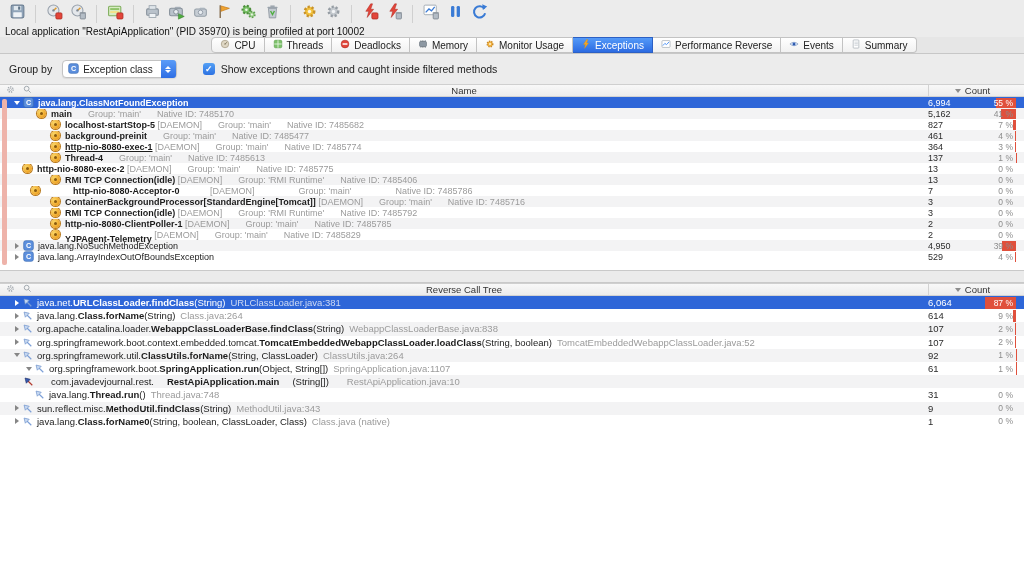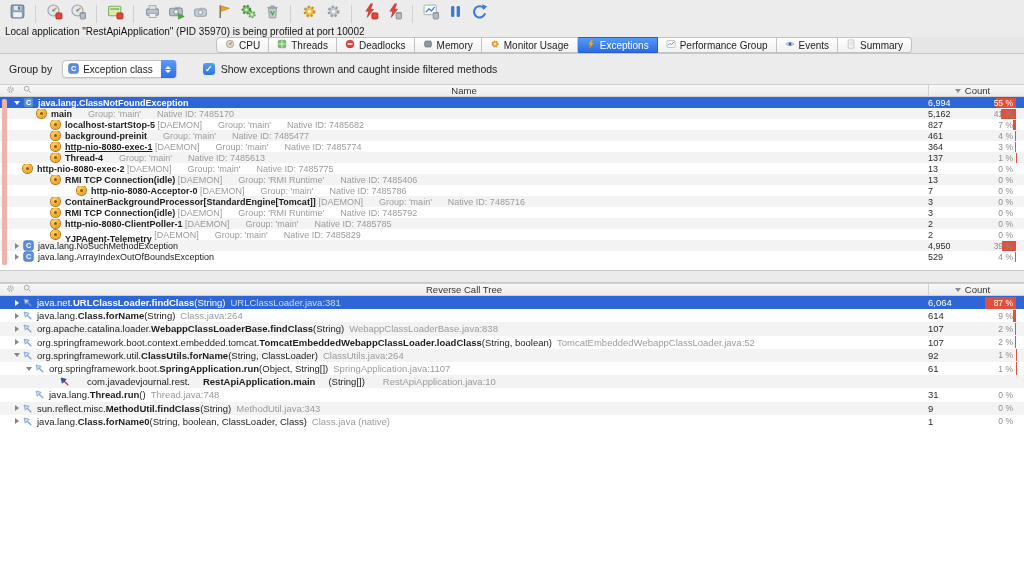--- a/index.html
+++ b/index.html
@@ -277,21 +277,21 @@
           <span><svg viewBox="0 0 16 16">
               <path d="M9,0.8 L3.8,8.8 H7 L5.6,15.2 L12.2,6.4 H9.2 L11,0.8 Z" fill="#f5a623" stroke="#d18a12" stroke-width="0.5"></path>
             </svg></span>
           <span>Exceptions</span>
         </div>
         <div class="tab">
           <span><svg viewBox="0 0 16 16">
               <rect x="1.5" y="2.5" width="13" height="11" rx="1.5" fill="#fff" stroke="#9aa3ac"></rect>
               <path d="M3,10.5 L6.2,7 L8.8,9 L13,4.5" fill="none" stroke="#4a90f5" stroke-width="1.5"></path>
             </svg></span>
-          <span>Performance Group</span>
+          <span>Performance Reverse</span>
         </div>
         <div class="tab">
           <span><svg viewBox="0 0 16 16">
               <path d="M1.5,8 Q8,2.5 14.5,8 Q8,13.5 1.5,8 Z" fill="#eef3fa" stroke="#6b87b5"></path>
               <circle cx="8" cy="8" r="2.5" fill="#3a6fd0"></circle>
               <circle cx="8" cy="8" r="1" fill="#10264f"></circle>
             </svg></span>
           <span>Events</span>
         </div>
         <div class="tab">
@@ -457,21 +457,21 @@
             <span class="grey gap16">Native ID: 7485406</span>
           </span>
           <span class="cnt">13</span>
           <span class="pct">
             <span class="bar" style="width: 0%;"></span>
             <span class="pv">0 %</span>
           </span>
           <span class="rgut"></span>
         </div>
         <div class="row">
-          <span class="tree" style="padding-left: 76px;">
+          <span class="tree" style="padding-left: 30px; gap: 28px;">
             <span class="gear-th"></span>
             <span style="font-weight: 700;">http-nio-8080-Acceptor-0</span>
             <span class="grey">&nbsp;[DAEMON]</span>
             <span class="grey gap16">Group: 'main'</span>
             <span class="grey gap16">Native ID: 7485786</span>
           </span>
           <span class="cnt">7</span>
           <span class="pct">
             <span class="bar" style="width: 0%;"></span>
             <span class="pv">0 %</span>
@@ -734,21 +734,21 @@
             <span class="grey loc">SpringApplication.java:1107</span>
           </span>
           <span class="cnt">61</span>
           <span class="pct">
             <span class="bar" style="width: 1%;"></span>
             <span class="pv">1 %</span>
           </span>
           <span class="rgut"></span>
         </div>
         <div class="row alt">
-          <span class="tree" style="padding-left: 36px; gap: 13px;">
+          <span class="tree" style=" gap: 13px;">
             <span class="tri"></span>
             <span class="micon">
               <svg viewBox="0 0 16 16">
                 <path d="M13.5,13.5 L6.5,6.5" stroke="#b23b2e" stroke-width="1.7"></path>
                 <path d="M3,3 L10.5,4.8 L4.8,10.5 Z" fill="#3558b0" stroke="#22346e" stroke-width="1"></path>
               </svg>
             </span>
             <span>com.javadevjournal.rest.</span>
             <b>RestApiApplication.main</b>
             <span>(String[])</span>

